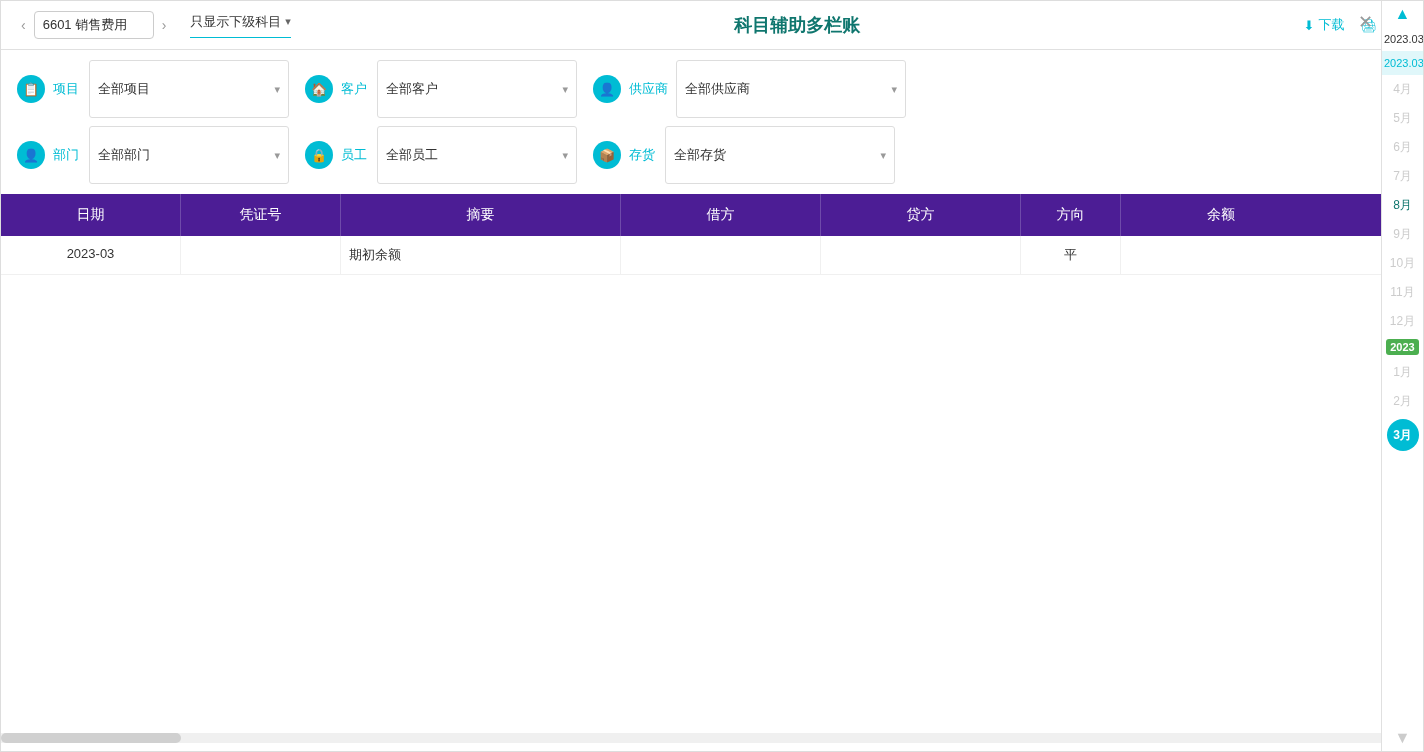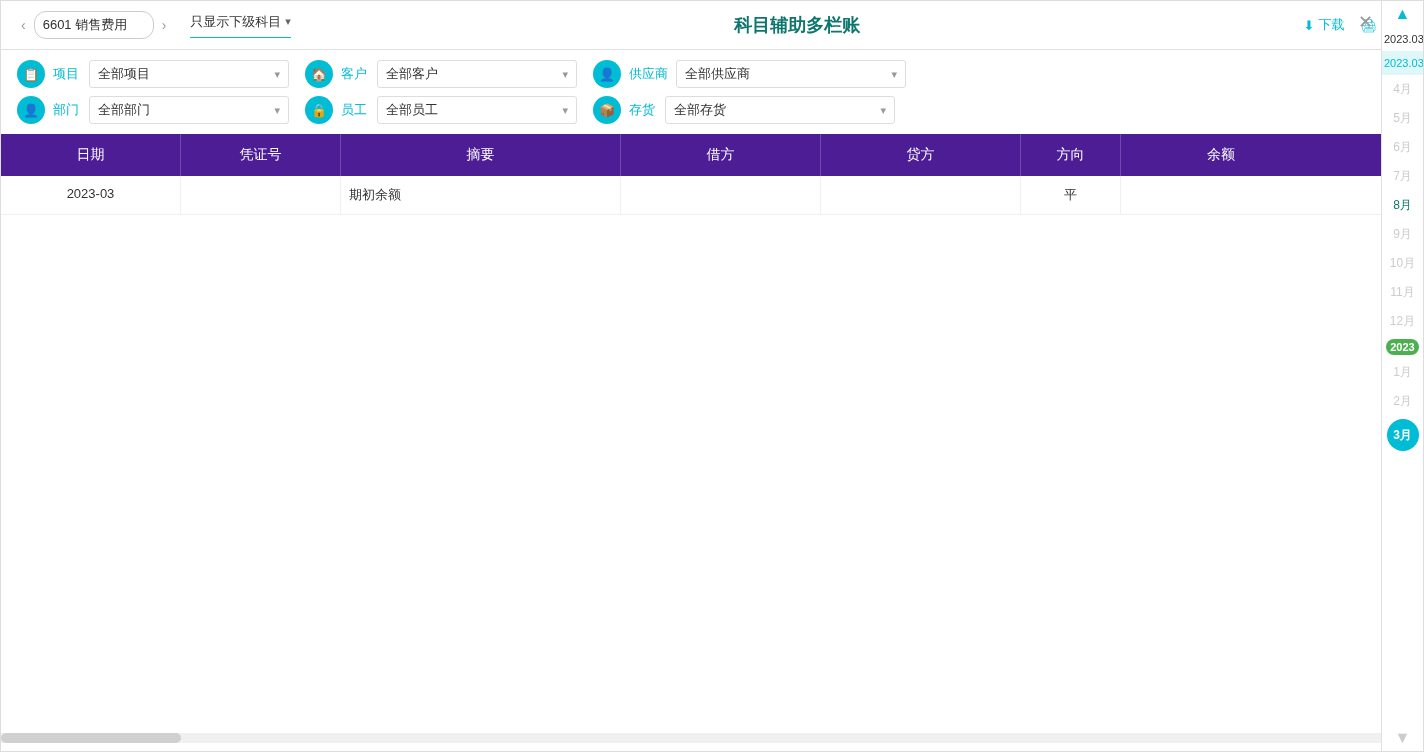--- a/index.html
+++ b/index.html
@@ -3,34 +3,34 @@
   <meta charset="utf-8">
   <style>
     * { box-sizing: border-box; margin: 0; padding: 0; }
     body { font-family: 'Microsoft YaHei', Arial, sans-serif; font-size: 13px; background: #f0f0f0; }
     .window { width: 1424px; height: 752px; background: #fff; position: relative; overflow: hidden; border: 1px solid #ddd; }
     
     
     .header { display: flex; align-items: center; padding: 10px 16px; border-bottom: 1px solid #e0e0e0; background: #fff; }
     .nav-left { display: flex; align-items: center; gap: 4px; }
     .nav-btn { border: none; background: none; cursor: pointer; color: #999; font-size: 14px; padding: 2px 4px; }
-    .account-code { border: 1px solid #ccc; padding: 4px 8px; border-radius: 12px; font-size: 13px; color: #333; min-width: 120px; }
+    .account-code { border: 1px solid #ccc; padding: 4px 8px; border-radius: 4px; font-size: 13px; color: #333; min-width: 120px; }
     .show-sub { display: flex; align-items: center; gap: 4px; margin-left: 16px; color: #333; border-bottom: 1px solid #00bcd4; padding-bottom: 6px; cursor: pointer; justify-content: flex-end; }
     .show-sub .arrow { color: #666; font-size: 11px; }
     .title { flex: 1; text-align: center; font-size: 18px; font-weight: bold; color: #0f766e; }
     .header-actions { display: flex; align-items: center; gap: 16px; }
     .action-btn { display: flex; align-items: center; gap: 4px; cursor: pointer; color: #00bcd4; font-size: 13px; border: none; background: none; }
     
     
     .filter-area { padding: 10px 16px; background: #fff; display: flex; flex-direction: column; gap: 8px; }
     .filter-row { display: flex; align-items: center; gap: 16px; }
     .filter-item { display: flex; align-items: center; gap: 8px; }
     .filter-icon { width: 28px; height: 28px; border-radius: 50%; background: #00bcd4; display: flex; align-items: center; justify-content: center; color: #fff; font-size: 13px; }
     .filter-label { color: #00bcd4; font-size: 13px; min-width: 28px; }
-    .filter-select { display: flex; align-items: center; border: 1px solid #ddd; border-radius: 3px; padding: 4px 8px; min-width: 200px; background: #fff; cursor: pointer; justify-content: space-between; }
+    .filter-select { display: flex; align-items: center; border: 1px solid #ddd; border-radius: 3px; padding: 19px 8px; min-width: 200px; background: #fff; cursor: pointer; justify-content: space-between; }
     .filter-select .sel-text { color: #333; font-size: 13px; }
     .filter-select .sel-arrow { color: #999; font-size: 11px; }
     
     
     .table-area { margin: 0 0 0 0; flex: 1; }
     .table-header { display: grid; grid-template-columns: 180px 160px 280px 200px 200px 100px 200px; background: #4c1d95; color: #fff; }
     .th { padding: 12px 8px; text-align: center; font-size: 14px; font-weight: normal; border-right: 1px solid rgba(255,255,255,0.2); }
     .th:last-child { border-right: none; }
     .table-body { background: #fff; }
     .table-row { display: grid; grid-template-columns: 180px 160px 280px 200px 200px 100px 200px; border-bottom: 1px solid #f0f0f0; }
@@ -177,20 +177,20 @@
     <div class="sidebar-item active" style="color:#00bcd4; font-size:11px;">2023.03</div>
     <div class="sidebar-item" style="color:#ccc; font-size:12px;">4月</div>
     <div class="sidebar-item" style="color:#ccc; font-size:12px;">5月</div>
     <div class="sidebar-item" style="color:#ccc; font-size:12px;">6月</div>
     <div class="sidebar-item" style="color:#ccc; font-size:12px;">7月</div>
     <div class="sidebar-item" style="color:#0f766e; font-size:12px;">8月</div>
     <div class="sidebar-item" style="color:#ccc; font-size:12px;">9月</div>
     <div class="sidebar-item" style="color:#ccc; font-size:12px;">10月</div>
     <div class="sidebar-item" style="color:#ccc; font-size:12px;">11月</div>
     <div class="sidebar-item" style="color:#ccc; font-size:12px;">12月</div>
-    <div style="background:#4caf50; color:#fff; border-radius:8px; font-size:11px; font-weight:bold; padding:2px 4px; margin:3px auto; text-align:center; cursor:pointer;">2023</div>
+    <div style="background:#4caf50; color:#fff; border-radius:3px; font-size:11px; font-weight:bold; padding:2px 4px; margin:3px auto; text-align:center; cursor:pointer;">2023</div>
     <div class="sidebar-item" style="color:#ccc; font-size:12px;">1月</div>
     <div class="sidebar-item" style="color:#ccc; font-size:12px;">2月</div>
     <div style="background:#00bcd4; color:#fff; border-radius:50%; font-size:12px; font-weight:bold; width:32px; height:32px; display:flex; align-items:center; justify-content:center; margin:3px auto; cursor:pointer;">3月</div>
 
     <div class="scroll-nav" style="margin-top:auto; color:#ccc;">▼</div>
   </div>
 </div>
 
 </body></html>

